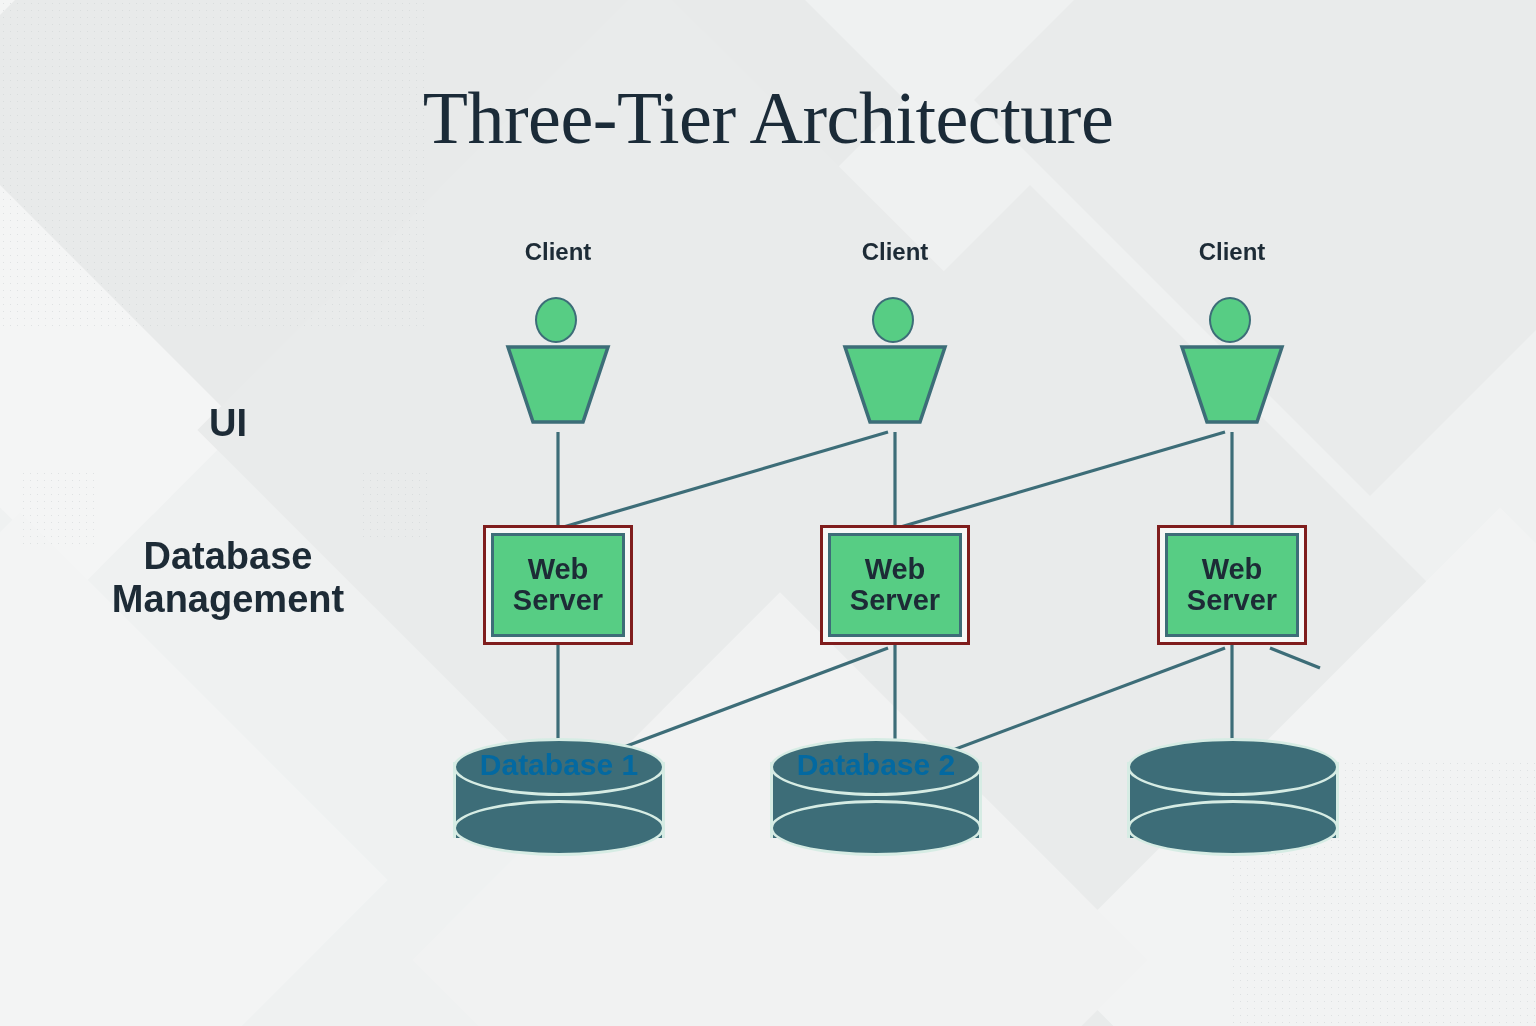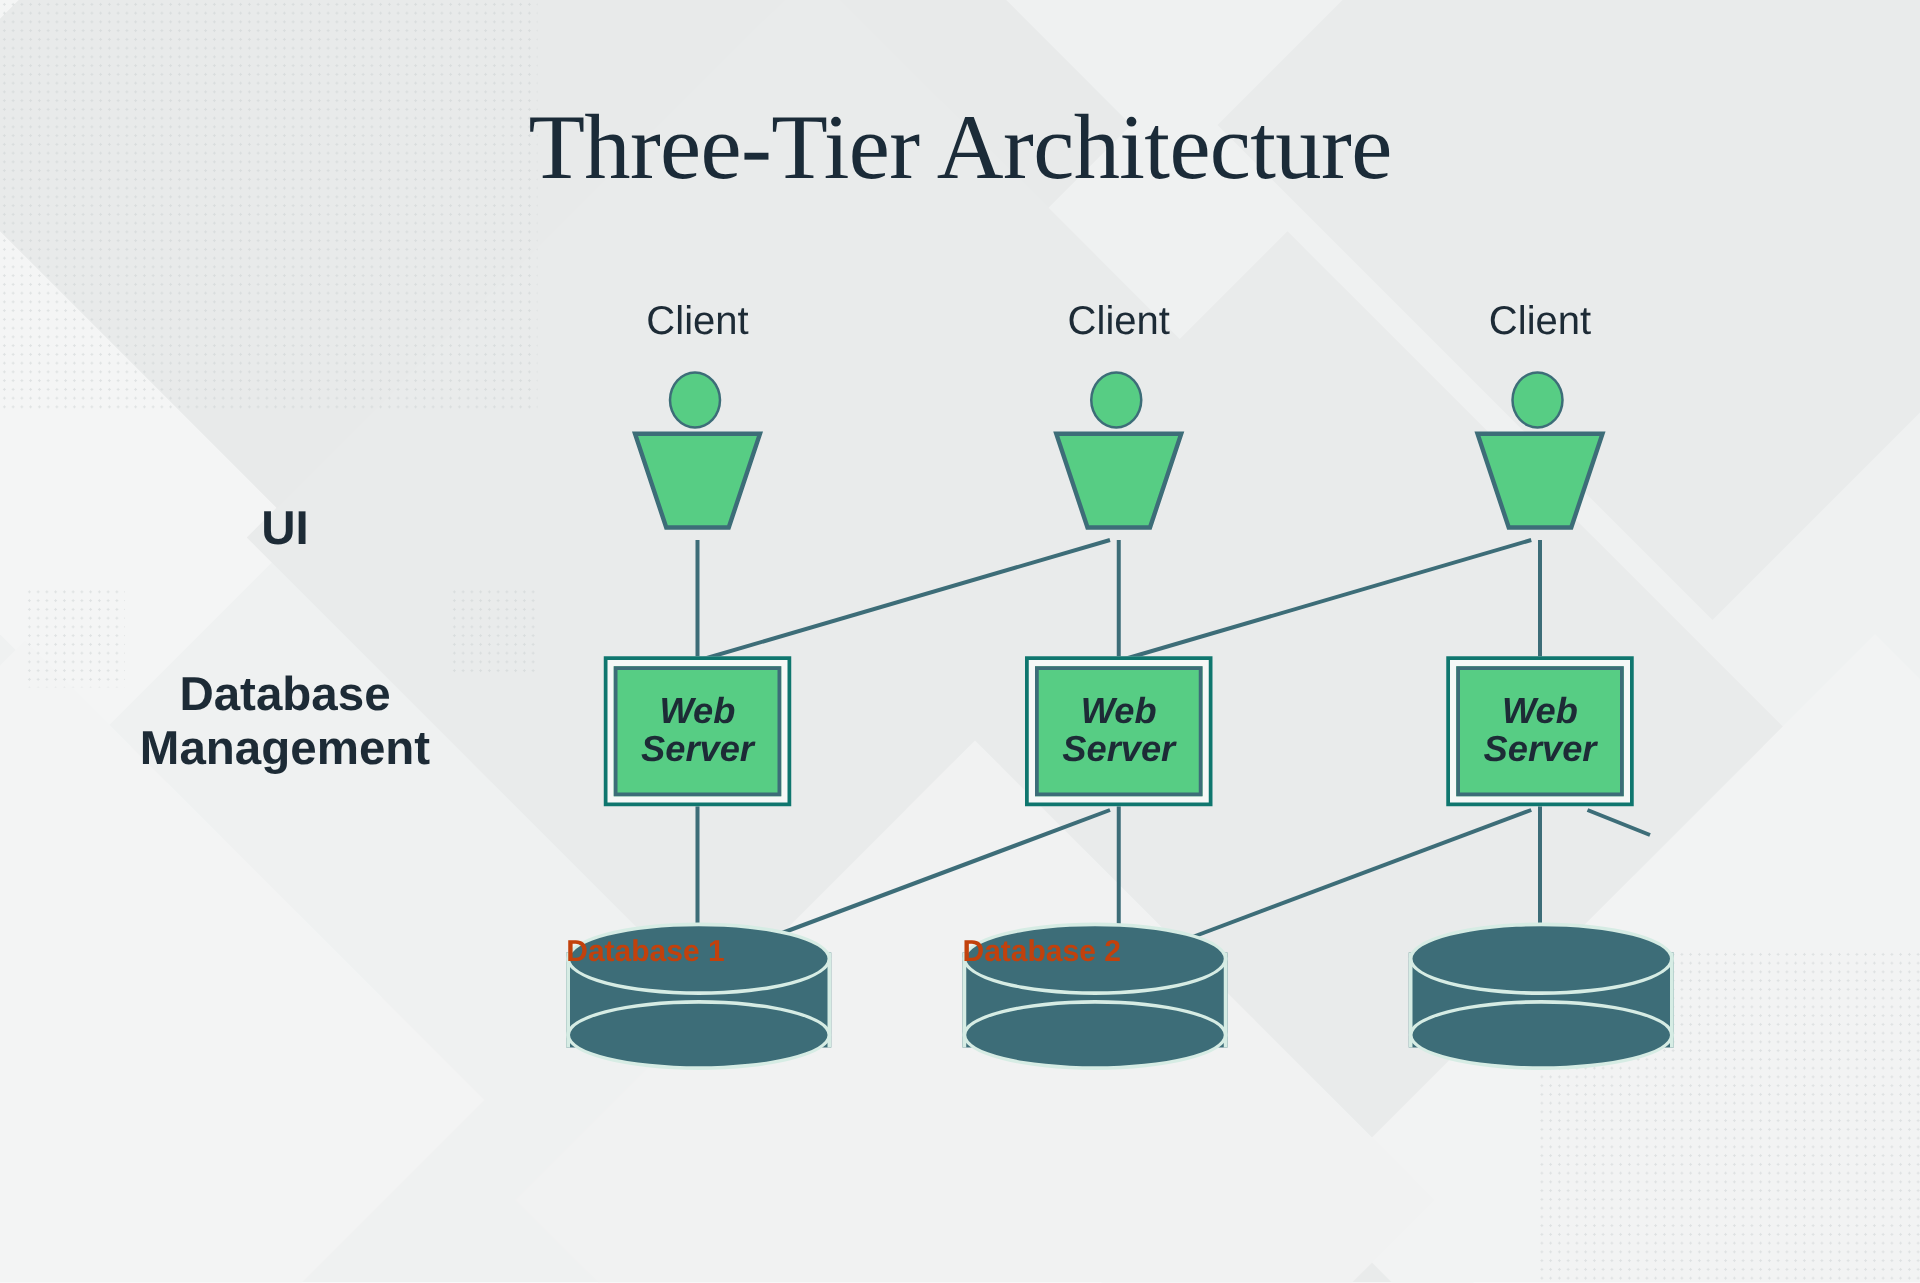--- a/index.html
+++ b/index.html
@@ -81,22 +81,22 @@
 
   
   .client {
     position: absolute;
     width: 130px;
   }
   .client-label {
     position: absolute;
     top: 0; left: 0; width: 130px;
     text-align: center;
-    font-size: 32px;
-    font-weight: normal;
+    font-size: 24px;
+    font-weight: bold;
     color: #1d2b36;
   }
   .client-head {
     position: absolute;
     left: 42px;
     top: 59px;
     width: 42px;
     height: 46px;
     border-radius: 50%;
     background: #57cd84;
@@ -109,25 +109,24 @@
     top: 106px;
     width: 106px;
     height: 81px;
   }
 
   
   .webserver {
     position: absolute;
     width: 150px;
     height: 120px;
-    border: 3px solid #0f766e;
+    border: 3px solid #7f1d1d;
     background: #f6f8f7;
     box-sizing: border-box;
     padding: 5px;
-    font-style: italic;
   }
   .webserver-inner {
     width: 100%;
     height: 100%;
     border: 3px solid #3d6d78;
     background: #57cd84;
     box-sizing: border-box;
     display: flex;
     align-items: center;
     justify-content: center;
@@ -174,24 +173,24 @@
     height: 58px;
     background: #3d6d78;
     border: 3px solid #d6ece4;
     border-radius: 50%;
     box-sizing: border-box;
   }
   .db-label {
     position: absolute;
     left: 0; top: 10px;
     width: 212px;
-    text-align: left;
-    font-size: 24px;
+    text-align: center;
+    font-size: 30px;
     font-weight: bold;
-    color: #c2410c;
+    color: #0369a1;
   }
 </style>
 </head>
 <body>
 
 <div id="canvas">
 
   <div class="bg-layer">
     <div class="diamond d1"></div>
     <div class="diamond d2"></div>

